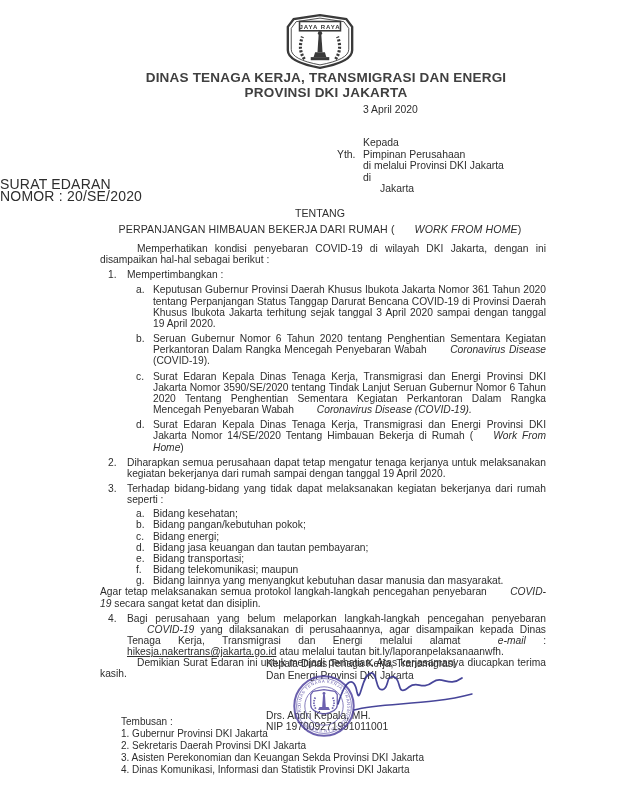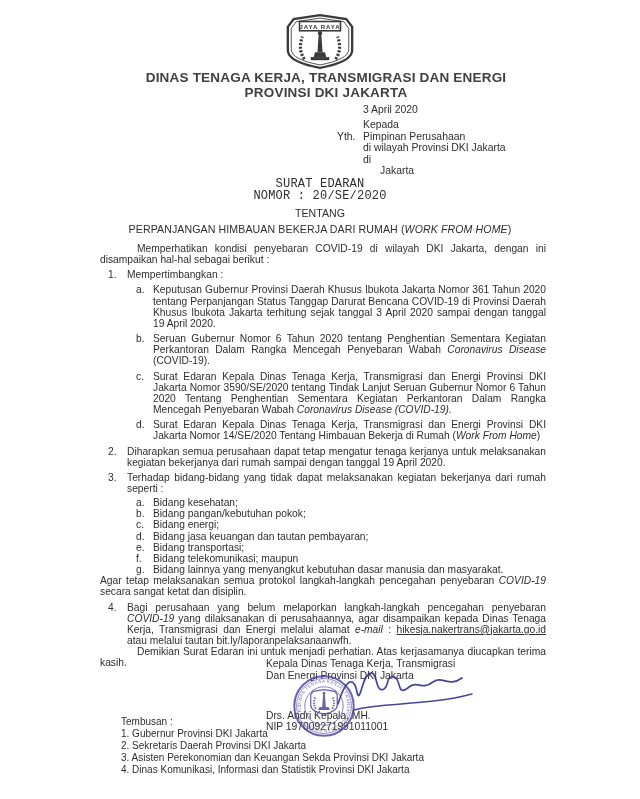--- a/index.html
+++ b/index.html
@@ -7,34 +7,34 @@
     position:relative;width:640px;height:799px;background:#ffffff;overflow:hidden;
     font-family:"Liberation Sans", sans-serif;color:#2e2e2e;
   }
   
   .logo{position:absolute;top:13px;left:50%;transform:translateX(-50%);}
   .agency{position:absolute;top:71px;left:6px;width:100%;text-align:center;
     font-weight:bold;color:#404040;font-size:13.5px;line-height:14.5px;letter-spacing:.2px;}
   
   .date{position:absolute;top:104px;left:363px;font-size:10.4px;}
   .recipient{position:absolute;top:119px;left:337px;font-size:10.4px;line-height:11.6px;}
-  .kepada{margin-left:26px;}
+  .kepada{margin-left:26px;margin-top:18px;}
   .yth-row{display:flex;}
   .yth{width:26px;flex:0 0 26px;}
   .addr-l{margin-left:26px;}
   .addr-city{margin-left:43px;}
   
-  .doc-title{position:absolute;top:178px;left:0;width:100%;text-align:center;
-    font-size:12px;line-height:12.4px;letter-spacing:.2px;font-family:Liberation Mono, monospace;}
+  .doc-title{position:absolute;top:178px;left:0;width:100%;text-align:left;
+    font-size:14px;line-height:12.4px;letter-spacing:.2px;}
   .tentang{position:absolute;top:207px;left:0;width:100%;text-align:center;font-size:10.6px;}
   .subject{position:absolute;top:223px;left:0;width:100%;text-align:center;font-size:10.6px;letter-spacing:.1px;}
   
   .body{position:absolute;top:243px;left:100px;width:446px;font-size:10.25px;line-height:11.15px;}
   .body p{margin:0;}
-  i{font-style:italic;}
+  i{font-style:italic;padding-left:20px;}
   .intro{text-align:justify;text-indent:37px;margin-bottom:5px;}
   .li{display:flex;margin-top:4px;}
   .num{flex:0 0 19px;margin-left:8px;}
   .li-text{flex:1;text-align:justify;}
   .sli{display:flex;margin-top:4px;}
   .sli.tight{margin-top:0;}
   .letter{flex:0 0 17px;margin-left:36px;}
   .sli-text{flex:1;text-align:justify;}
   .fields{margin-top:3px;}
   .note{margin:5px 0 0 53px;text-align:justify;}
@@ -74,21 +74,21 @@
   </div>
 
   <div class="date">3 April 2020</div>
 
   <div class="recipient">
     <div class="kepada">Kepada</div>
     <div class="yth-row">
       <span class="yth">Yth.</span>
       <span>Pimpinan Perusahaan</span>
     </div>
-    <div class="addr-l">di wilayah Provinsi DKI Jakarta</div>
+    <div class="addr-l">di melalui Provinsi DKI Jakarta</div>
     <div class="addr-l">di</div>
     <div class="addr-city">Jakarta</div>
   </div>
 
   <div class="doc-title">
     <div>SURAT EDARAN</div>
     <div>NOMOR : 20/SE/2020</div>
   </div>
   <div class="tentang">TENTANG</div>
   <div class="subject"><span>PERPANJANGAN HIMBAUAN BEKERJA DARI RUMAH (</span><i>WORK FROM HOME</i><span>)</span></div>

